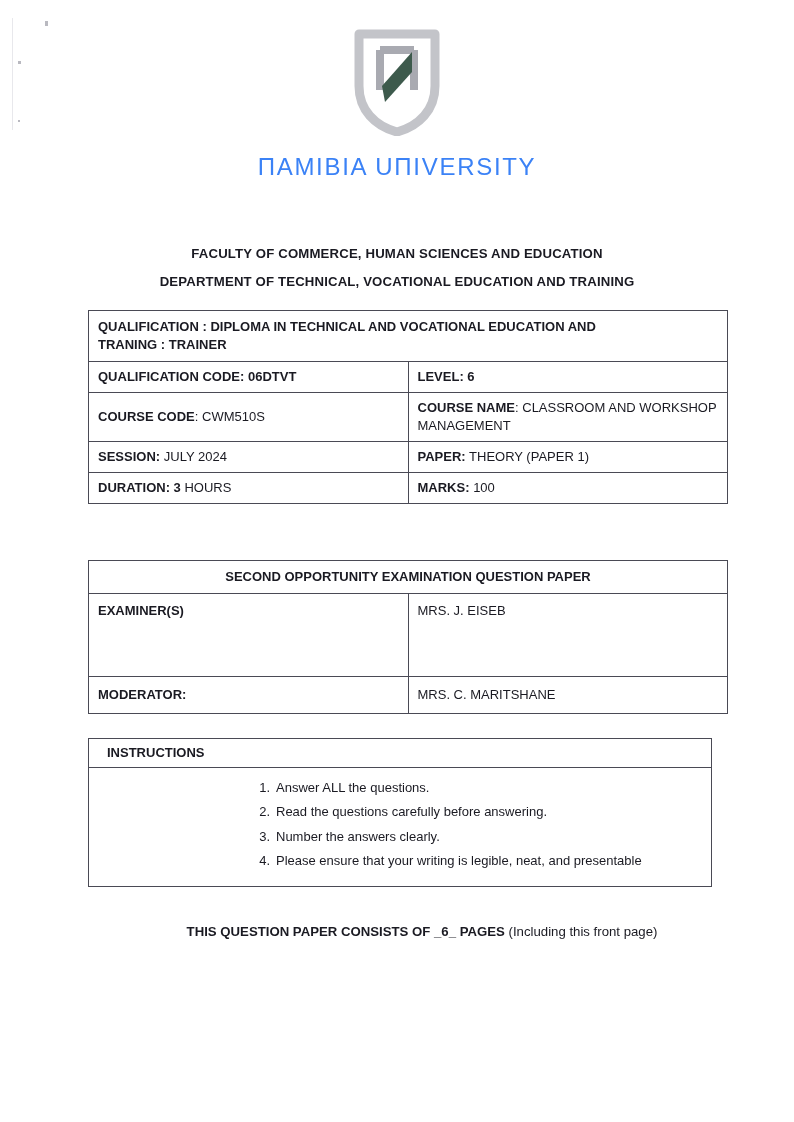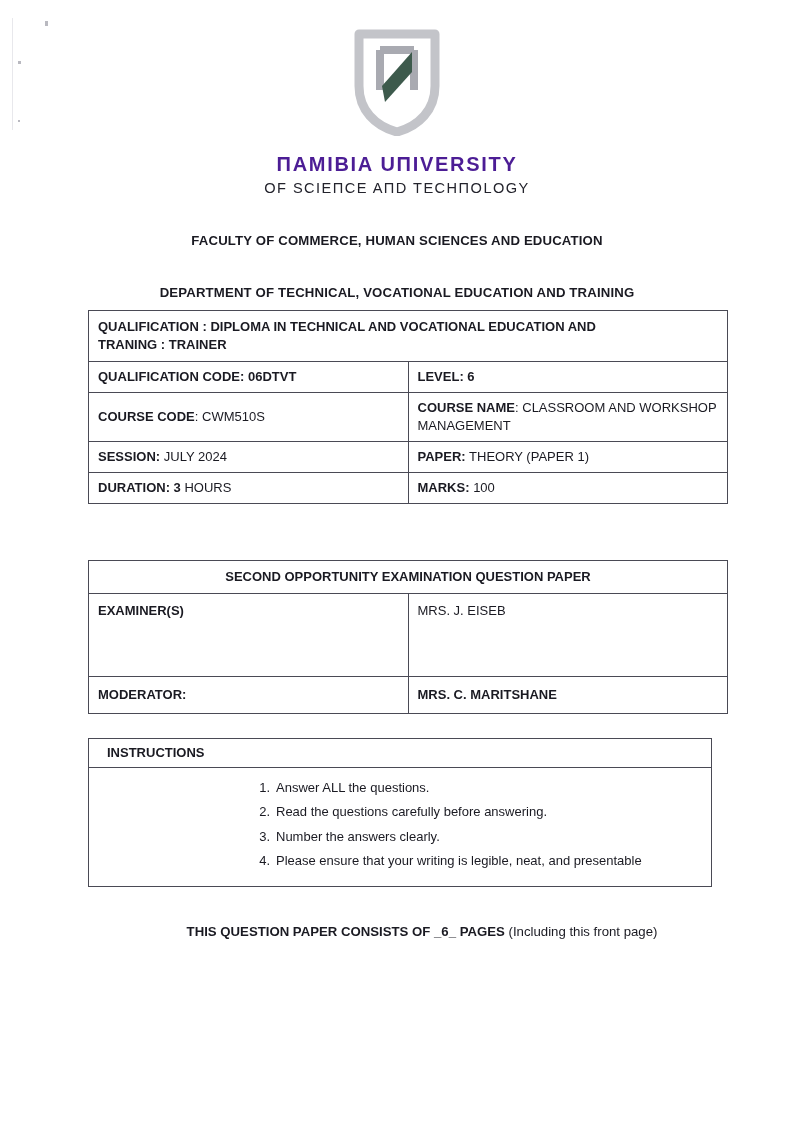--- a/index.html
+++ b/index.html
@@ -49,53 +49,53 @@
   }
 
   .wordmark {
     position: absolute;
     left: 0;
     top: 152px;
     width: 794px;
     text-align: center;
   }
   .wordmark-line1 {
-    font-size: 20px;
-    font-weight: 700;
+    font-size: 24px;
+    font-weight: 400;
     letter-spacing: 1.7px;
-    color: #4c1d95;
+    color: #3b82f6;
     line-height: 1.25;
   }
   .wordmark-line2 {
     font-size: 14.6px;
     font-weight: 400;
     letter-spacing: 1.45px;
     color: #23232c;
     line-height: 1.3;
     margin-top: 2px;
   }
 
   
   .heading-block {
     position: absolute;
     left: 0;
-    top: 233px;
+    top: 246px;
     width: 794px;
     text-align: center;
   }
   .faculty-line {
     font-size: 13.2px;
     font-weight: 700;
     letter-spacing: 0.15px;
   }
   .department-line {
     font-size: 13.2px;
     font-weight: 700;
     letter-spacing: 0.15px;
-    margin-top: 37px;
+    margin-top: 13px;
   }
 
   
   .doc-table {
     position: absolute;
     border-collapse: collapse;
     table-layout: fixed;
     font-size: 13px;
   }
   .doc-table td {
@@ -144,21 +144,21 @@
     vertical-align: top;
     padding-top: 8px;
     height: 68px;
     padding-left: 9px;
   }
   #examiner-table .moderator-label {
     font-weight: 700;
     height: 24px;
   }
   #examiner-table .moderator-value {
-    font-weight: 700;
+    font-weight: 400;
   }
 
   
   #instructions-table {
     left: 88px;
     top: 738px;
     width: 624px;
   }
   #instructions-table td {
     border: 1.3px solid #4a4a55;
@@ -216,21 +216,20 @@
 <div class="logo-wrap">
   <svg class="logo-mark" viewBox="0 0 96 108">
     <path d="M10 6 H86 V58 C86 82 70 98 48 104 C26 98 10 82 10 58 Z" fill="none" stroke="#c3c4c9" stroke-width="9" stroke-linejoin="round"></path>
     <path d="M31 22 V62 M65 22 V62 M31 22 H65" fill="none" stroke="#a9aab1" stroke-width="8" stroke-linejoin="miter"></path>
     <polygon points="33,58 63,24 63,44 36,74" fill="#3d5a4c"></polygon>
   </svg>
 </div>
 
 <div class="wordmark">
   <div class="wordmark-line1">ΠAMIBIA UΠIVERSITY</div>
-  <div class="wordmark-line2">OF SCIEΠCE AΠD TECHΠOLOGY</div>
 </div>
 
 <div class="heading-block">
   <div class="faculty-line">FACULTY OF COMMERCE, HUMAN SCIENCES AND EDUCATION</div>
   <div class="department-line">DEPARTMENT OF TECHNICAL, VOCATIONAL EDUCATION AND TRAINING</div>
 </div>
 
 <table class="doc-table" id="qualification-table">
   <tbody>
       <tr>

